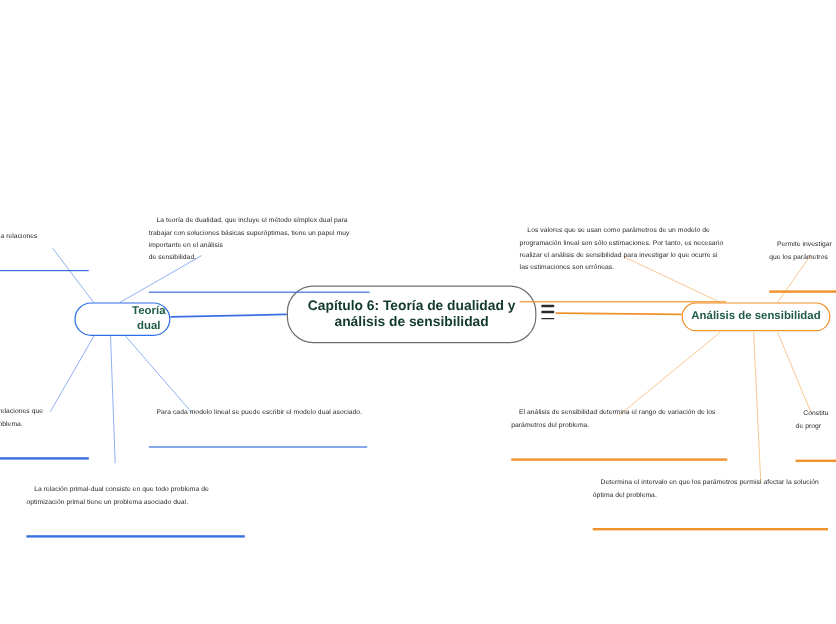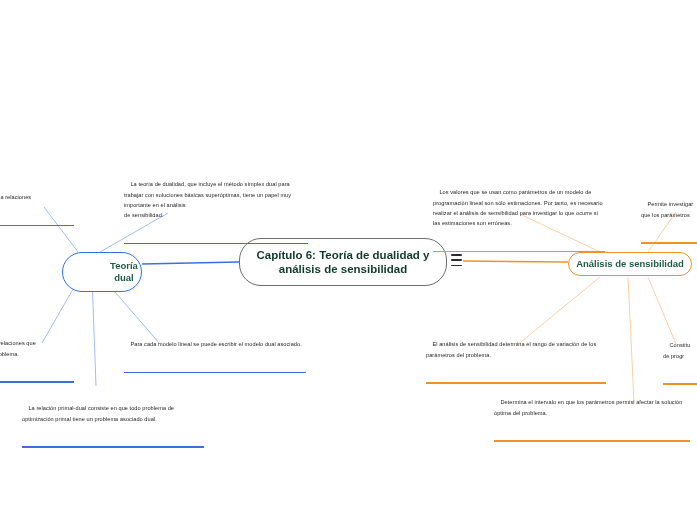--- a/index.html
+++ b/index.html
@@ -29,21 +29,21 @@
   }
   .node.central{
     left:239px;top:238px;width:208px;height:48px;
     border:1.6px solid #6e6e6e;
     border-radius:22px;
     font-size:11.5px;
     color:#123a2c;
     padding:12px 10px;
   }
   .node.branch-left{
-    left:62px;top:252px;width:80px;height:40px;
+    left:62px;top:252px;width:80px;height:28px;
     border:1.6px solid #2f6fe8;
     font-size:9.5px;
     color:#1f5c46;
     padding-left:44px;
   }
   .node.branch-right{
     left:568px;top:252px;width:124px;height:24px;
     border:1.6px solid #f0922b;
     font-size:9.5px;
     color:#1f5c46;

